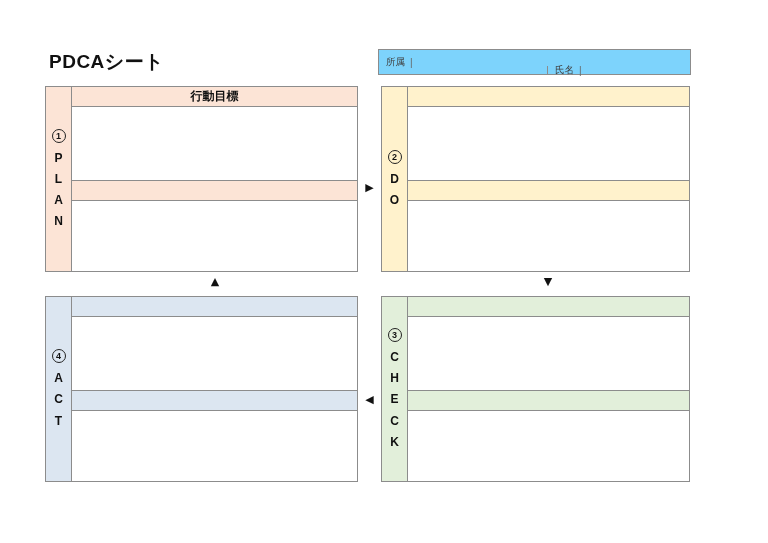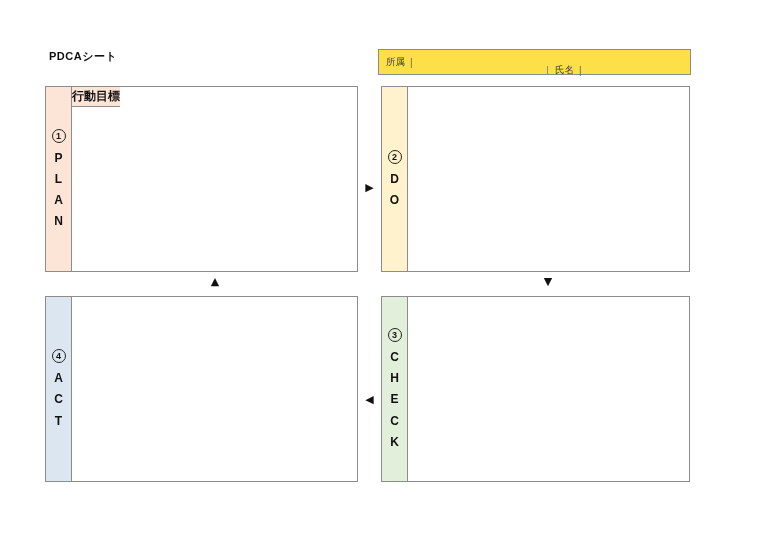--- a/index.html
+++ b/index.html
@@ -1,27 +1,27 @@
 <!DOCTYPE html>
 <html><head>
 <meta charset="utf-8">
 <style>
   html,body{margin:0;padding:0;background:#ffffff;}
   body{
     width:768px;height:543px;position:relative;overflow:hidden;
     font-family:"Liberation Sans","DejaVu Sans",sans-serif;color:#1a1a1a;
   }
   .page-title{
-    position:absolute;left:49px;top:49px;font-size:11px;font-weight:bold;
+    position:absolute;left:49px;top:49px;font-size:19px;font-weight:bold;
     letter-spacing:0.5px;color:#111;
   }
   
   .info-table{
     position:absolute;left:378px;top:49px;width:313px;height:26px;
-    display:flex;border:1px solid #8c8c8c;box-sizing:border-box;background:#fde047;
+    display:flex;border:1px solid #8c8c8c;box-sizing:border-box;background:#7dd3fc;
   }
   .info-cell{
     display:flex;align-items:center;padding-left:7px;box-sizing:border-box;
     font-size:9.5px;color:#3f3f3f;
   }
   .info-cell.first{width:168px;}
   .info-cell.second{flex:1;border-left:1px solid #8c8c8c;margin-top:16px;}
   .info-bar{margin-left:5px;color:#666;font-size:10px;}
   
   .quad{
@@ -37,21 +37,21 @@
     display:flex;flex-direction:column;align-items:center;justify-content:center;
     gap:5px;box-sizing:border-box;
   }
   .circle-num{
     width:14px;height:14px;border:1px solid #222;border-radius:50%;
     display:flex;align-items:center;justify-content:center;
     font-size:9px;font-weight:bold;color:#111;box-sizing:border-box;
     margin-bottom:2px;
   }
   .side-letter{font-size:12px;font-weight:bold;line-height:1.35;color:#111;}
-  .main{flex:1;display:flex;flex-direction:row;min-width:0;}
+  .main{flex:1;display:flex;flex-direction:column;min-width:0;}
   .bar-header{
     height:19px;min-height:19px;background:var(--c);border-bottom:1px solid #8c8c8c;
     display:flex;align-items:center;justify-content:center;
     font-size:12px;font-weight:bold;color:#111;box-sizing:content-box;
   }
   .cell-top{height:73px;min-height:73px;background:#fff;border-bottom:1px solid #8c8c8c;}
   .bar-mid{height:19px;min-height:19px;background:var(--c);border-bottom:1px solid #8c8c8c;}
   .cell-bottom{flex:1;background:#fff;}
   
   .arrow{

